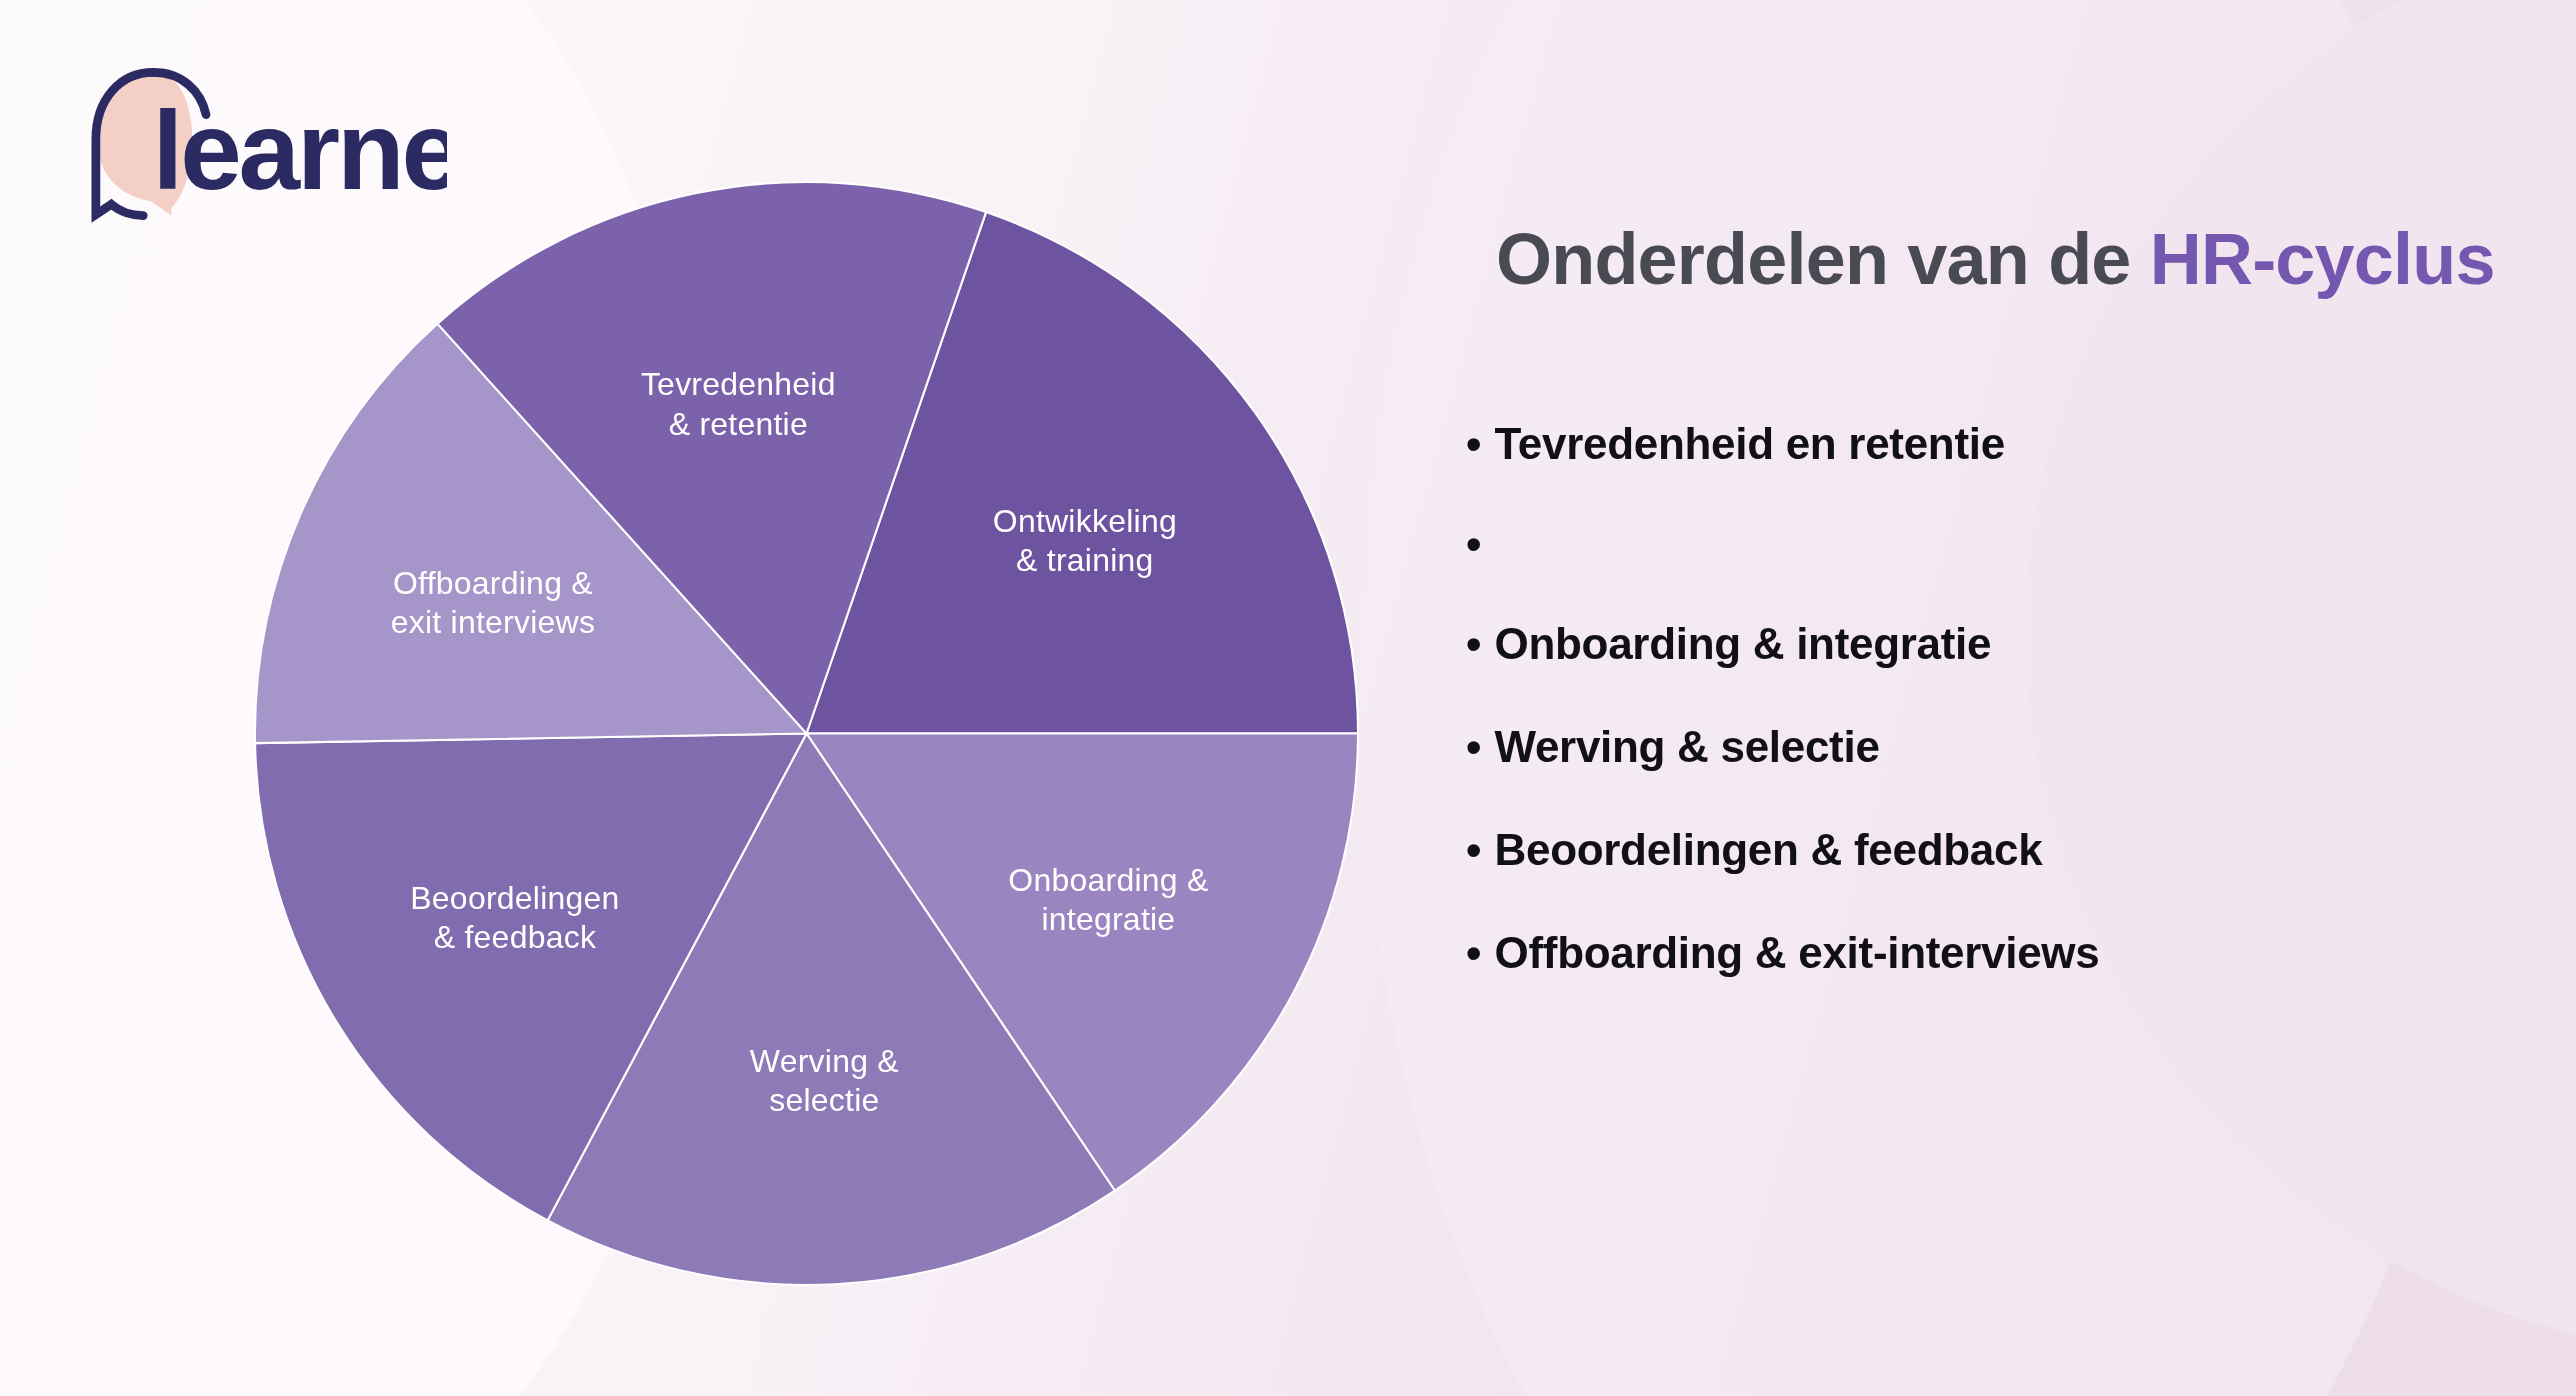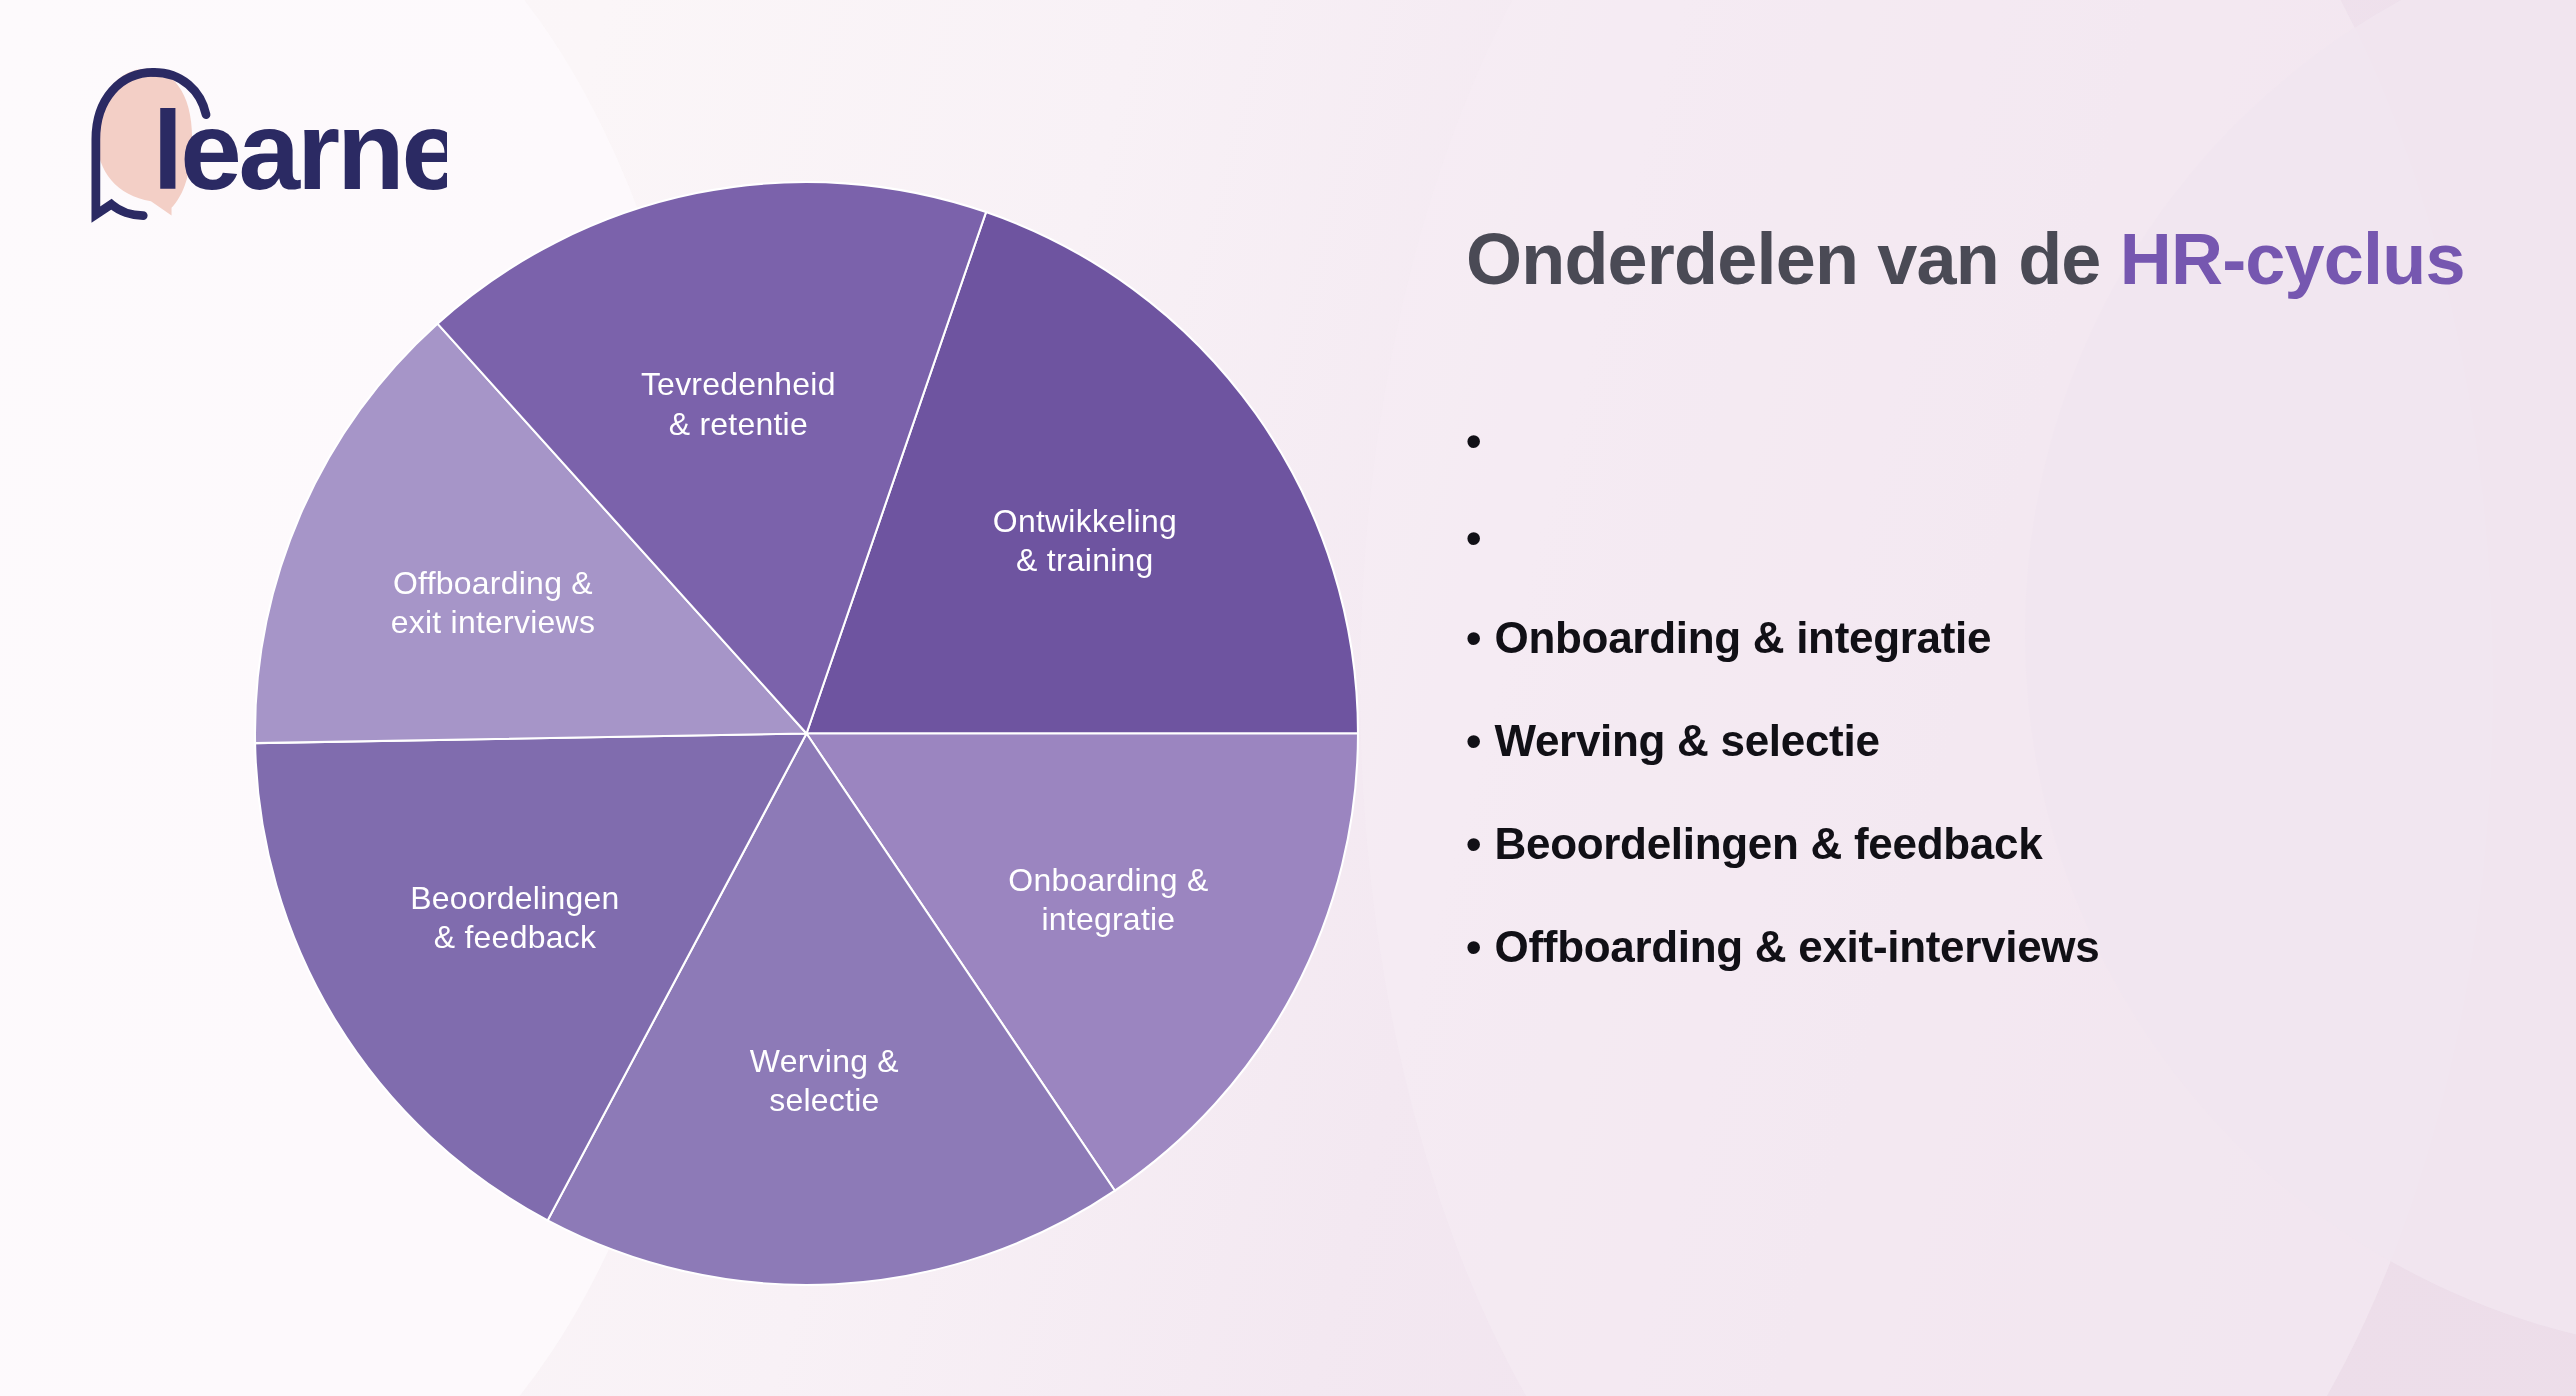--- a/index.html
+++ b/index.html
@@ -92,21 +92,21 @@
     width: 1422px;
   }
   .headline {
     font-size: 72px;
     font-weight: 700;
     letter-spacing: -0.8px;
     line-height: 1.05;
     margin: 0 0 0 0;
     white-space: nowrap;
   }
-  .headline .dark { color: #4a4a55; }
+  .headline .dark { color: #4a4a55; margin-left: 30px; }
   .headline .accent { color: #7657b0; }
 
   .bullets {
     margin: 121px 0 0 0;
     padding: 0;
     list-style: none;
   }
   .bullets li {
     display: flex;
     align-items: baseline;
@@ -161,20 +161,21 @@
         <text class="slice-label" x="937.7393123076313" y="419.91795095454165"><tspan x="937.7393123076313" dy="-6">Tevredenheid</tspan><tspan x="937.7393123076313" dy="76">&amp; retentie</tspan></text>
       </svg>
   </div>
 
   <div class="right-col">
     <h1 class="headline"><span class="dark">Onderdelen van de </span><span class="accent">HR-cyclus</span></h1>
 
     <ul class="bullets" id="bullet-list">
         <li>
           <span class="dot">•</span>
+          <span>Tevredenheid en retentie</span>
         </li>
         <li>
           <span class="dot">•</span>
         </li>
         <li>
           <span class="dot">•</span>
           <span>Onboarding &amp; integratie</span>
         </li>
         <li>
           <span class="dot">•</span>

